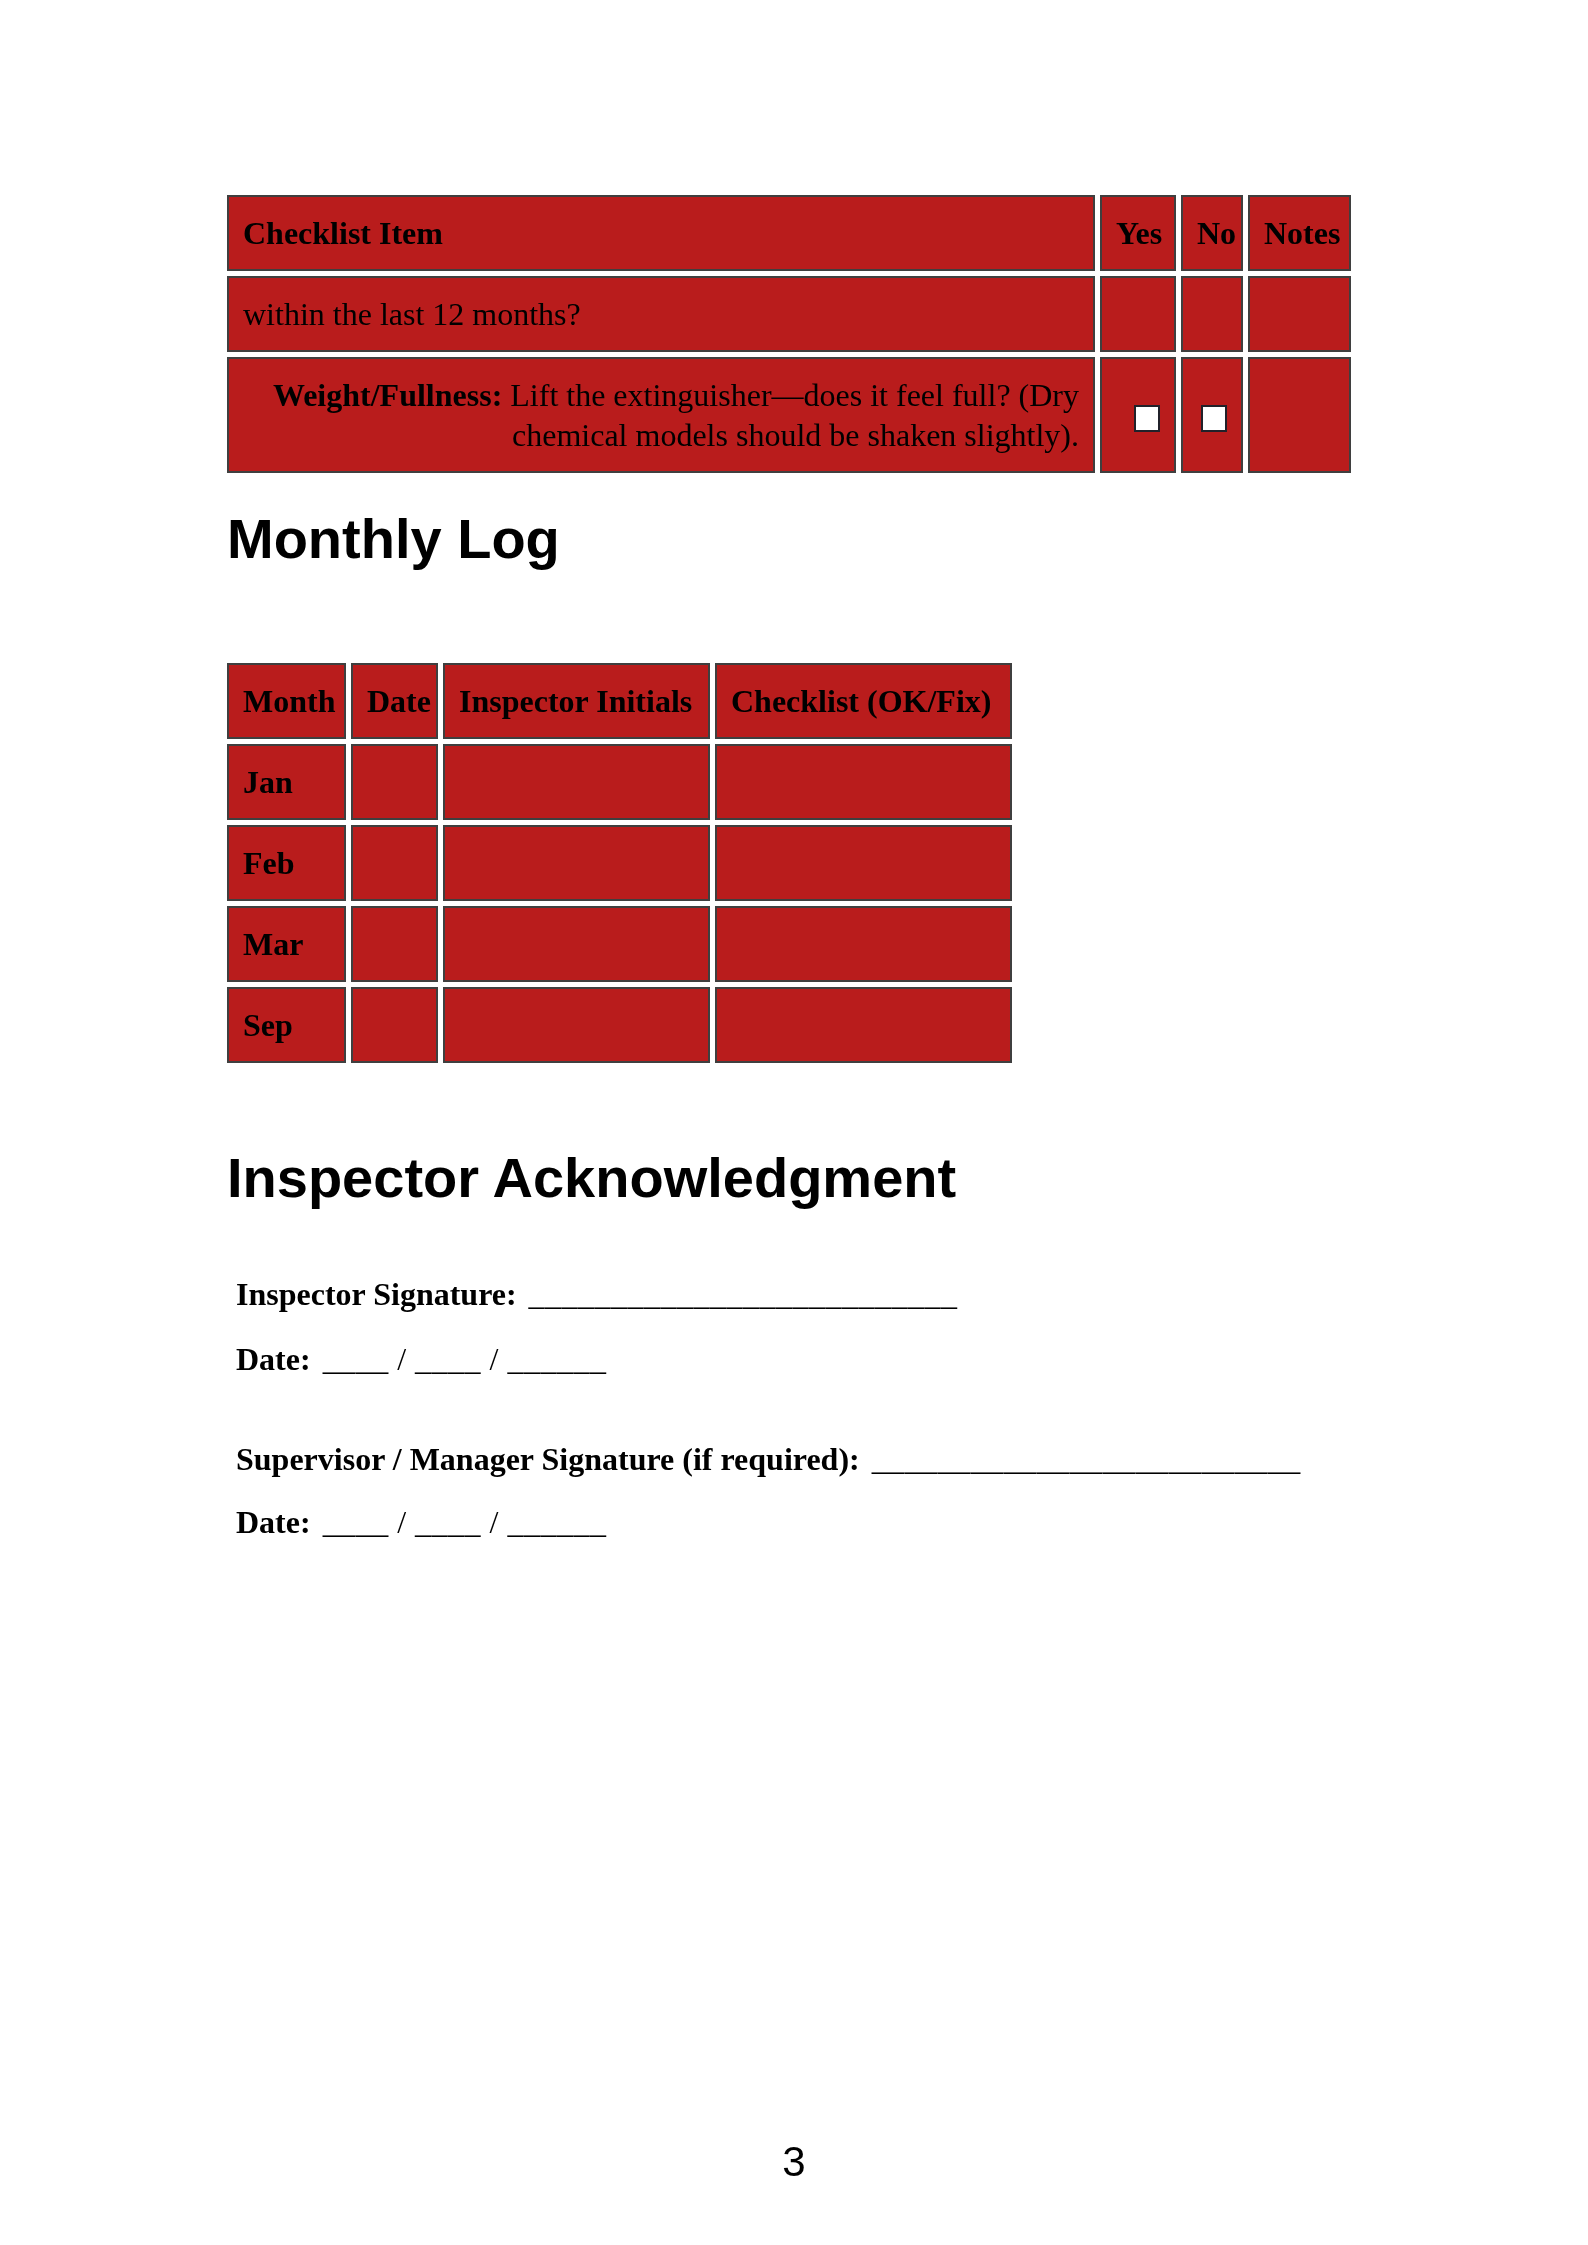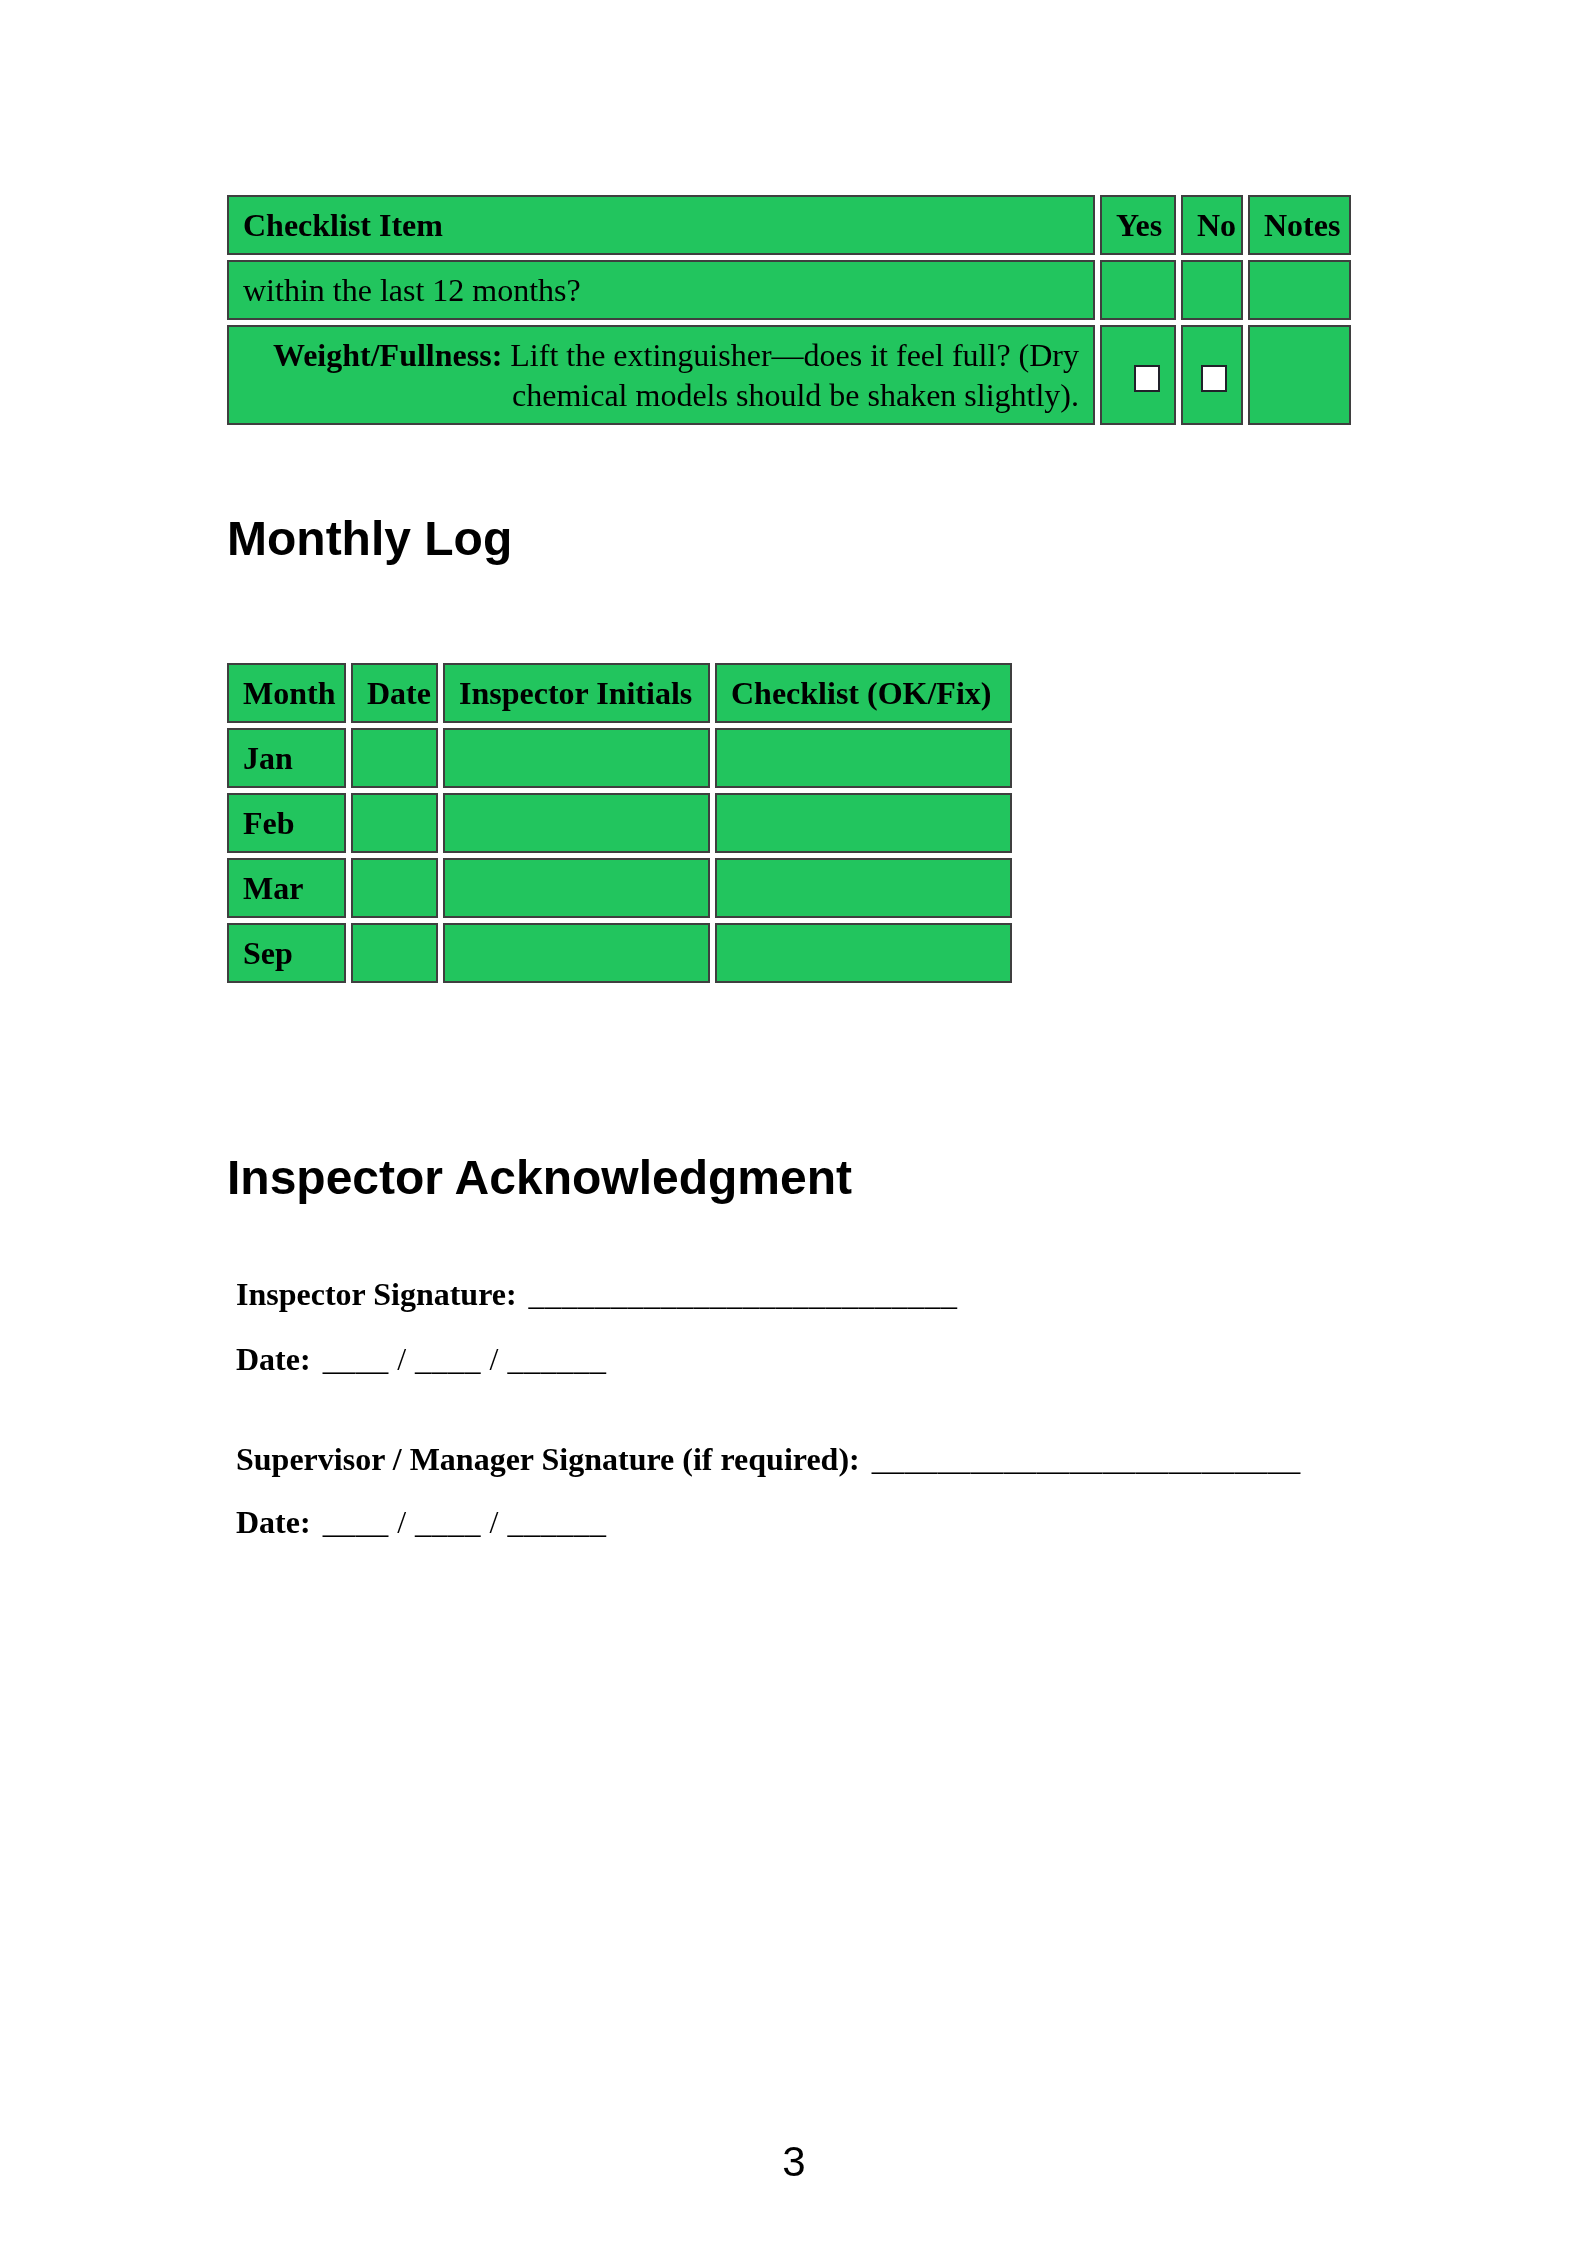--- a/index.html
+++ b/index.html
@@ -14,26 +14,26 @@
     overflow: hidden;
   }
   table {
     position: absolute;
     border-collapse: separate;
     border-spacing: 5px;
     table-layout: fixed;
   }
   th, td {
     border: 2px solid #3f3f3f;
-    background: #22c55e;
+    background: #b91c1c;
     font-size: 32px;
     line-height: 1.25;
     text-align: left;
     vertical-align: middle;
-    padding: 8px 14px;
+    padding: 16px 14px;
     overflow: hidden;
   }
   th { font-weight: bold; }
 
   
   .checklist-table { left: 222px; top: 190px; width: 1134px; }
   .checklist-table th { height: 55px; }
   .checklist-table tr.row-1 td { height: 59px; margin-left: 41px; }
   .checklist-table tr.row-2 td { height: 84px; text-align: right; }
 
@@ -52,21 +52,21 @@
     border: 2px solid #21212a;
     background: #ffffff;
     vertical-align: middle;
   }
 
   h1 {
     position: absolute;
     left: 227px;
     font-family: "Liberation Sans", sans-serif;
     font-weight: bold;
-    font-size: 48px;
+    font-size: 56px;
     line-height: 48px;
     color: #000000;
     white-space: nowrap;
   }
   #monthly-heading { top: 515px; }
   #ack-heading { top: 1154px; }
 
   .para {
     position: absolute;
     left: 227px;

